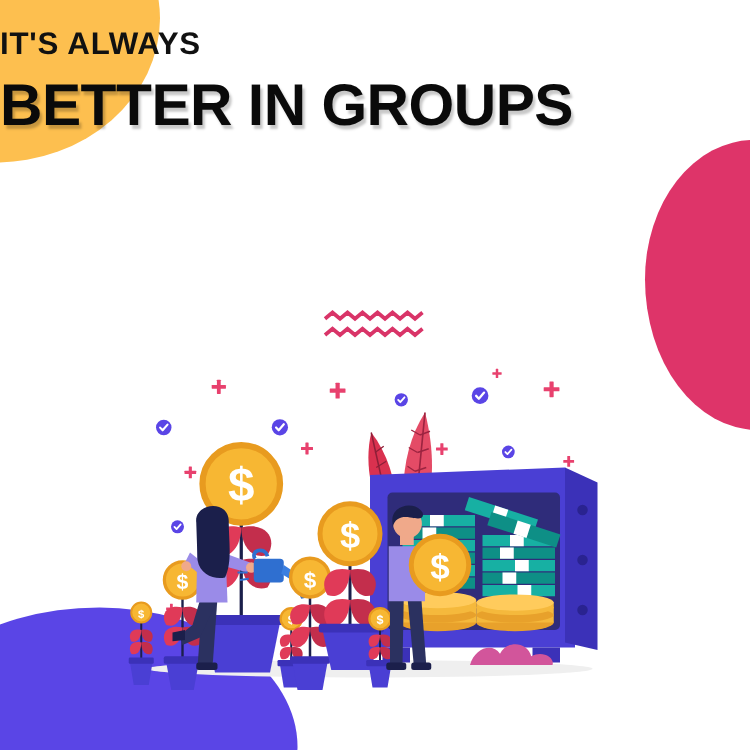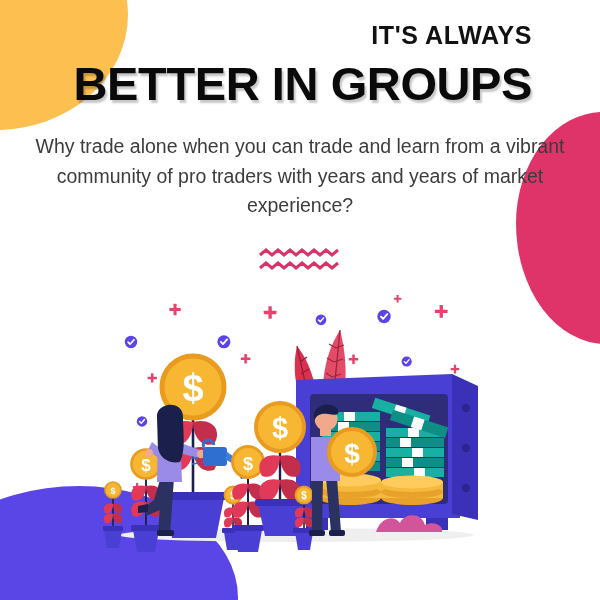--- a/index.html
+++ b/index.html
@@ -50,21 +50,21 @@
     background: #5A45E6;
     border-radius: 52% 48% 40% 60% / 62% 58% 42% 38%;
   }
 
   
   #heading-block {
     position: absolute;
     left: 0;
     top: 22px;
     width: 532px;
-    text-align: right;
+    text-align: left;
   }
   #kicker {
     font-size: 25px;
     font-weight: bold;
     letter-spacing: 0.6px;
     color: #111111;
     line-height: 1.1;
     margin: 0;
   }
   #title {
@@ -116,21 +116,20 @@
 
   <div class="blob" id="blob-orange"></div>
   <div class="blob" id="blob-pink"></div>
   <div class="blob" id="blob-purple"></div>
 
   <div id="heading-block">
     <p id="kicker">IT'S ALWAYS</p>
     <h1 id="title">BETTER IN GROUPS</h1>
   </div>
 
-  <p id="subtitle">Why trade alone when you can trade and learn from a vibrant community of pro traders with years and years of market experience?</p>
 
   <svg id="zigzag" viewBox="0 0 84 24">
     <polyline points="2,7 8,2 14,7 20,2 26,7 32,2 38,7 44,2 50,7 56,2 62,7 68,2 74,7 80,2" fill="none" stroke="#D93468" stroke-width="3" stroke-linejoin="miter" stroke-linecap="butt"></polyline>
     <polyline points="2,20 8,15 14,20 20,15 26,20 32,15 38,20 44,15 50,20 56,15 62,20 68,15 74,20 80,15" fill="none" stroke="#D93468" stroke-width="3" stroke-linejoin="miter" stroke-linecap="butt"></polyline>
   </svg>
 
   <svg id="illustration" viewBox="0 0 400 300">
 
     <defs>
       <g id="checkBadge">

